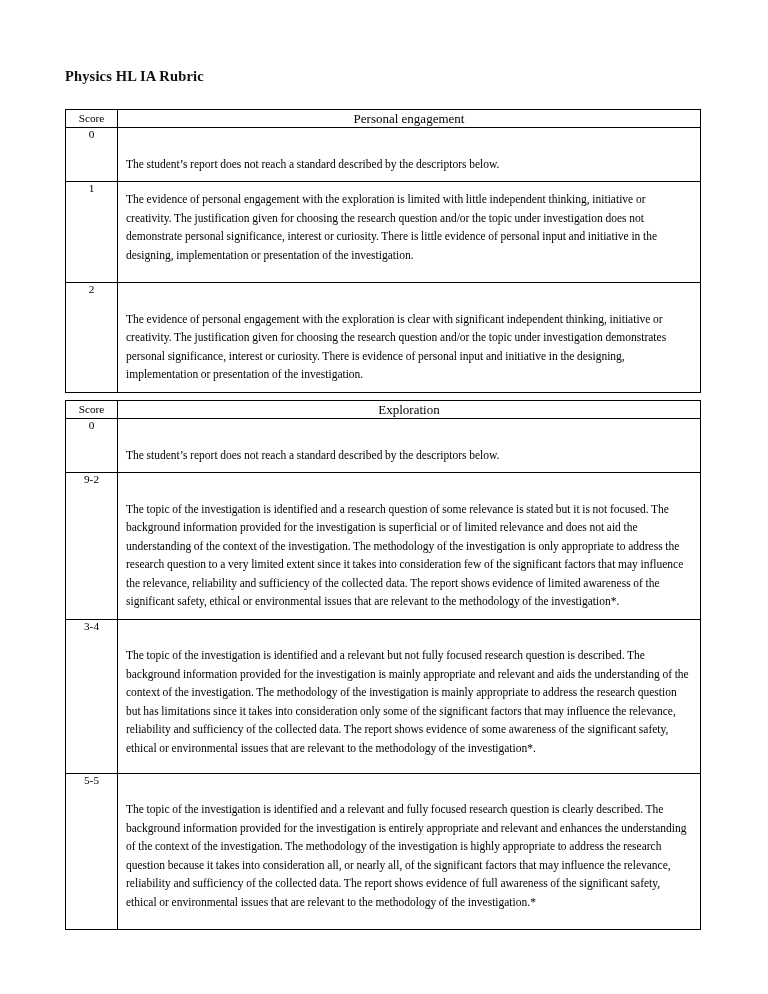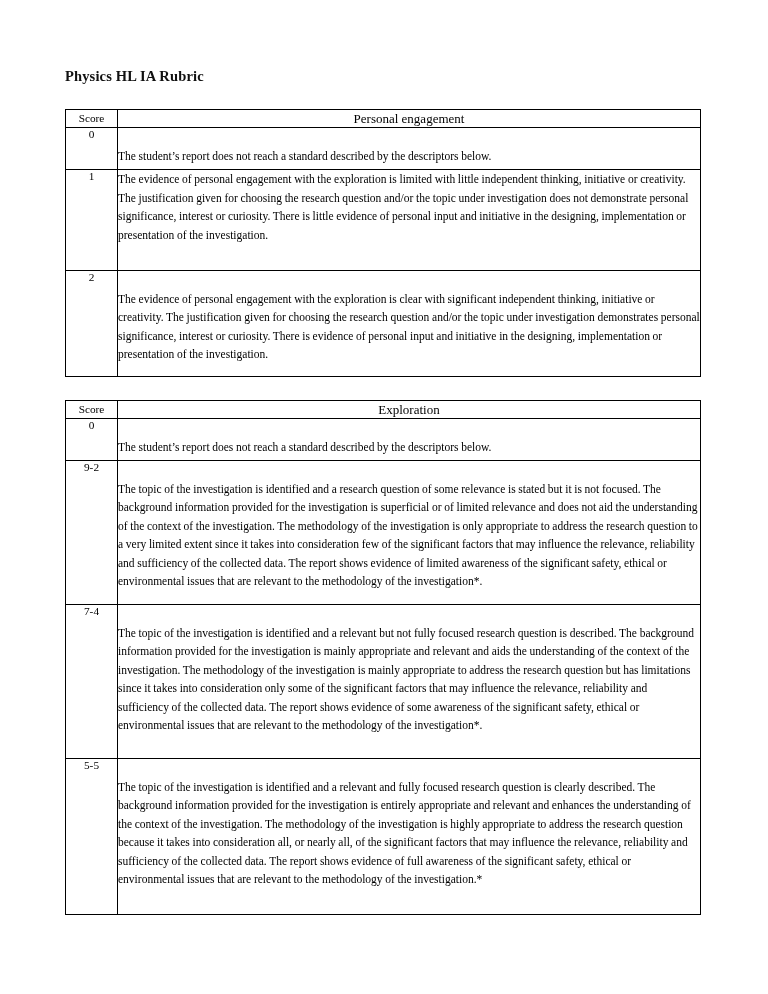--- a/index.html
+++ b/index.html
@@ -82,21 +82,21 @@
     padding: 0 4px 1px 7px;
     color: #000;
     hyphens: none;
     word-spacing: -0.2px;
   }
   .desc-cell .lead-gap {
     display: block;
     height: 18.5px;
   }
   .desc-cell p {
-    margin: 0;
+    margin: 8px;
   }
   
   #table-personal-engagement { top: 109px; }
   
   #table-exploration { top: 400px; }
 </style>
 </head>
 <body>
 
 <div class="page">
@@ -158,21 +158,21 @@
           </td>
         </tr>
         <tr style="height: 144px;">
           <td class="score-cell">9-2</td>
           <td class="desc-cell">
             <span class="lead-gap"></span>
             <p>The topic of the investigation is identified and a research question of some relevance is stated but it is not focused. The background information provided for the investigation is superficial or of limited relevance and does not aid the understanding of the context of the investigation. The methodology of the investigation is only appropriate to address the research question to a very limited extent since it takes into consideration few of the significant factors that may influence the relevance, reliability and sufficiency of the collected data. The report shows evidence of limited awareness of the significant safety, ethical or environmental issues that are relevant to the methodology of the investigation*.</p>
           </td>
         </tr>
         <tr style="height: 154px;">
-          <td class="score-cell">7-4</td>
+          <td class="score-cell">3-4</td>
           <td class="desc-cell">
             <span class="lead-gap"></span>
             <p>The topic of the investigation is identified and a relevant but not fully focused research question is described. The background information provided for the investigation is mainly appropriate and relevant and aids the understanding of the context of the investigation. The methodology of the investigation is mainly appropriate to address the research question but has limitations since it takes into consideration only some of the significant factors that may influence the relevance, reliability and sufficiency of the collected data. The report shows evidence of some awareness of the significant safety, ethical or environmental issues that are relevant to the methodology of the investigation*.</p>
           </td>
         </tr>
         <tr style="height: 156px;">
           <td class="score-cell">5-5</td>
           <td class="desc-cell">
             <span class="lead-gap"></span>
             <p>The topic of the investigation is identified and a relevant and fully focused research question is clearly described. The background information provided for the investigation is entirely appropriate and relevant and enhances the understanding of the context of the investigation. The methodology of the investigation is highly appropriate to address the research question because it takes into consideration all, or nearly all, of the significant factors that may influence the relevance, reliability and sufficiency of the collected data. The report shows evidence of full awareness of the significant safety, ethical or environmental issues that are relevant to the methodology of the investigation.*</p>

